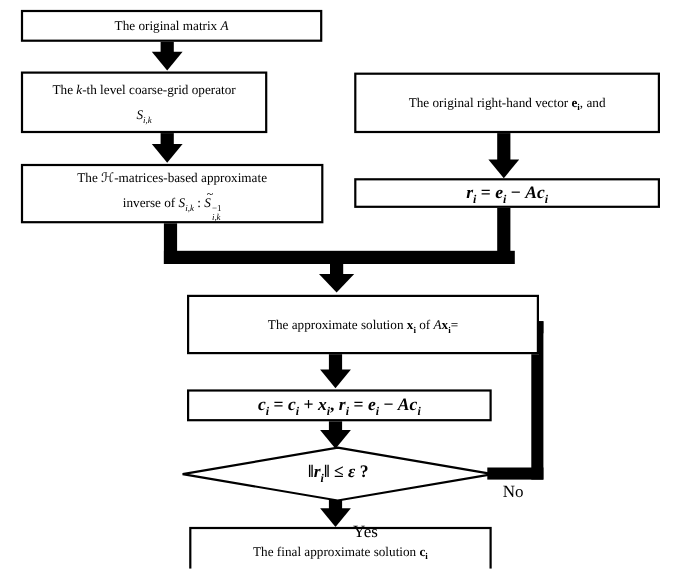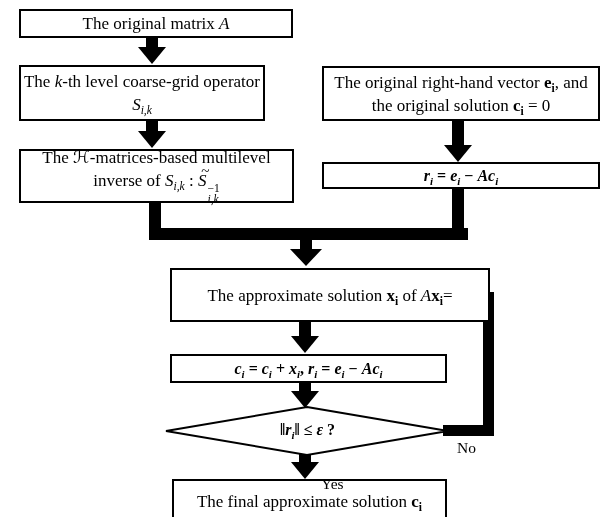--- a/index.html
+++ b/index.html
@@ -4,21 +4,21 @@
 <style>
   html,body{margin:0;padding:0;background:#ffffff;}
   .canvas{
     position:relative;width:614px;height:517px;background:#ffffff;
     font-family:"Liberation Serif","DejaVu Serif","DejaVu Sans",serif;
     color:#000;overflow:hidden;
   }
   .box{
     position:absolute;box-sizing:border-box;border:2px solid #000;background:#fff;
     display:flex;flex-direction:column;align-items:center;justify-content:center;
-    text-align:center;font-size:17px;line-height:23px;z-index:3;
+    text-align:center;font-size:12px;line-height:23px;z-index:3;
   }
   .box .line{white-space:nowrap;}
   .formula{font-weight:bold;font-size:16px;}
   .bi{font-weight:bold;}
   sub{font-size:0.68em;line-height:0;}
   
   .stk{display:inline-flex;flex-direction:column;align-items:flex-start;
        vertical-align:-0.5em;font-size:0.68em;line-height:1.0;margin-left:1px;}
   .wt{position:relative;display:inline-block;font-style:italic;}
   .tld{position:absolute;left:0.22em;top:-0.66em;font-size:0.9em;font-style:normal;}
@@ -72,36 +72,35 @@
 
   <div class="rect" style="left:443px;top:425px;width:51px;height:11px;"></div>
   <div class="rect" style="left:483px;top:292px;width:11px;height:144px;"></div>
   <div class="rect" style="left:459px;top:292px;width:35px;height:11px;"></div>
   <div class="head-left" style="left:446px;top:286px;"></div>
 
   <div class="box" style="left:19px;top:9px;width:274px;height:29px;">
     <div class="line">The original matrix <i>A</i></div>
   </div>
 
-  <div class="box" style="left:19px;top:65px;width:246px;height:56px;">
+  <div class="box" style="left:19px;top:65px;width:224px;height:56px;">
     <div class="line">The <i>k</i>-th level coarse-grid operator</div>
     <div class="line"><i>S</i><sub><i>i,k</i></sub></div>
   </div>
 
   <div class="box" style="left:19px;top:149px;width:275px;height:54px;">
-    <div class="line">The ℋ-matrices-based multilevel</div>
+    <div class="line">The ℋ-matrices-based approximate</div>
     <div class="line">inverse of <i>S</i><sub><i>i,k</i></sub> : <span class="wt">S<span class="tld">~</span></span><span class="stk">
           <span>−1</span>
           <span><i>i,k</i></span>
         </span></div>
   </div>
 
   <div class="box" style="left:322px;top:66px;width:278px;height:55px;">
     <div class="line">The original right-hand vector <span class="bi">e<sub>i</sub></span>, and</div>
-    <div class="line">the original solution <span class="bi">c<sub>i</sub></span> = 0</div>
   </div>
 
   <div class="box formula" style="left:322px;top:162px;width:278px;height:27px;">
     <div class="line"><i>r<sub>i</sub></i> = <i>e<sub>i</sub></i> − <i>Ac<sub>i</sub></i></div>
   </div>
 
   <div class="box" style="left:170px;top:268px;width:320px;height:54px;">
     <div class="line">The approximate solution <span class="bi">x<sub>i</sub></span> of <i>A</i><span class="bi">x<sub>i</sub></span>=</div>
   </div>
 

